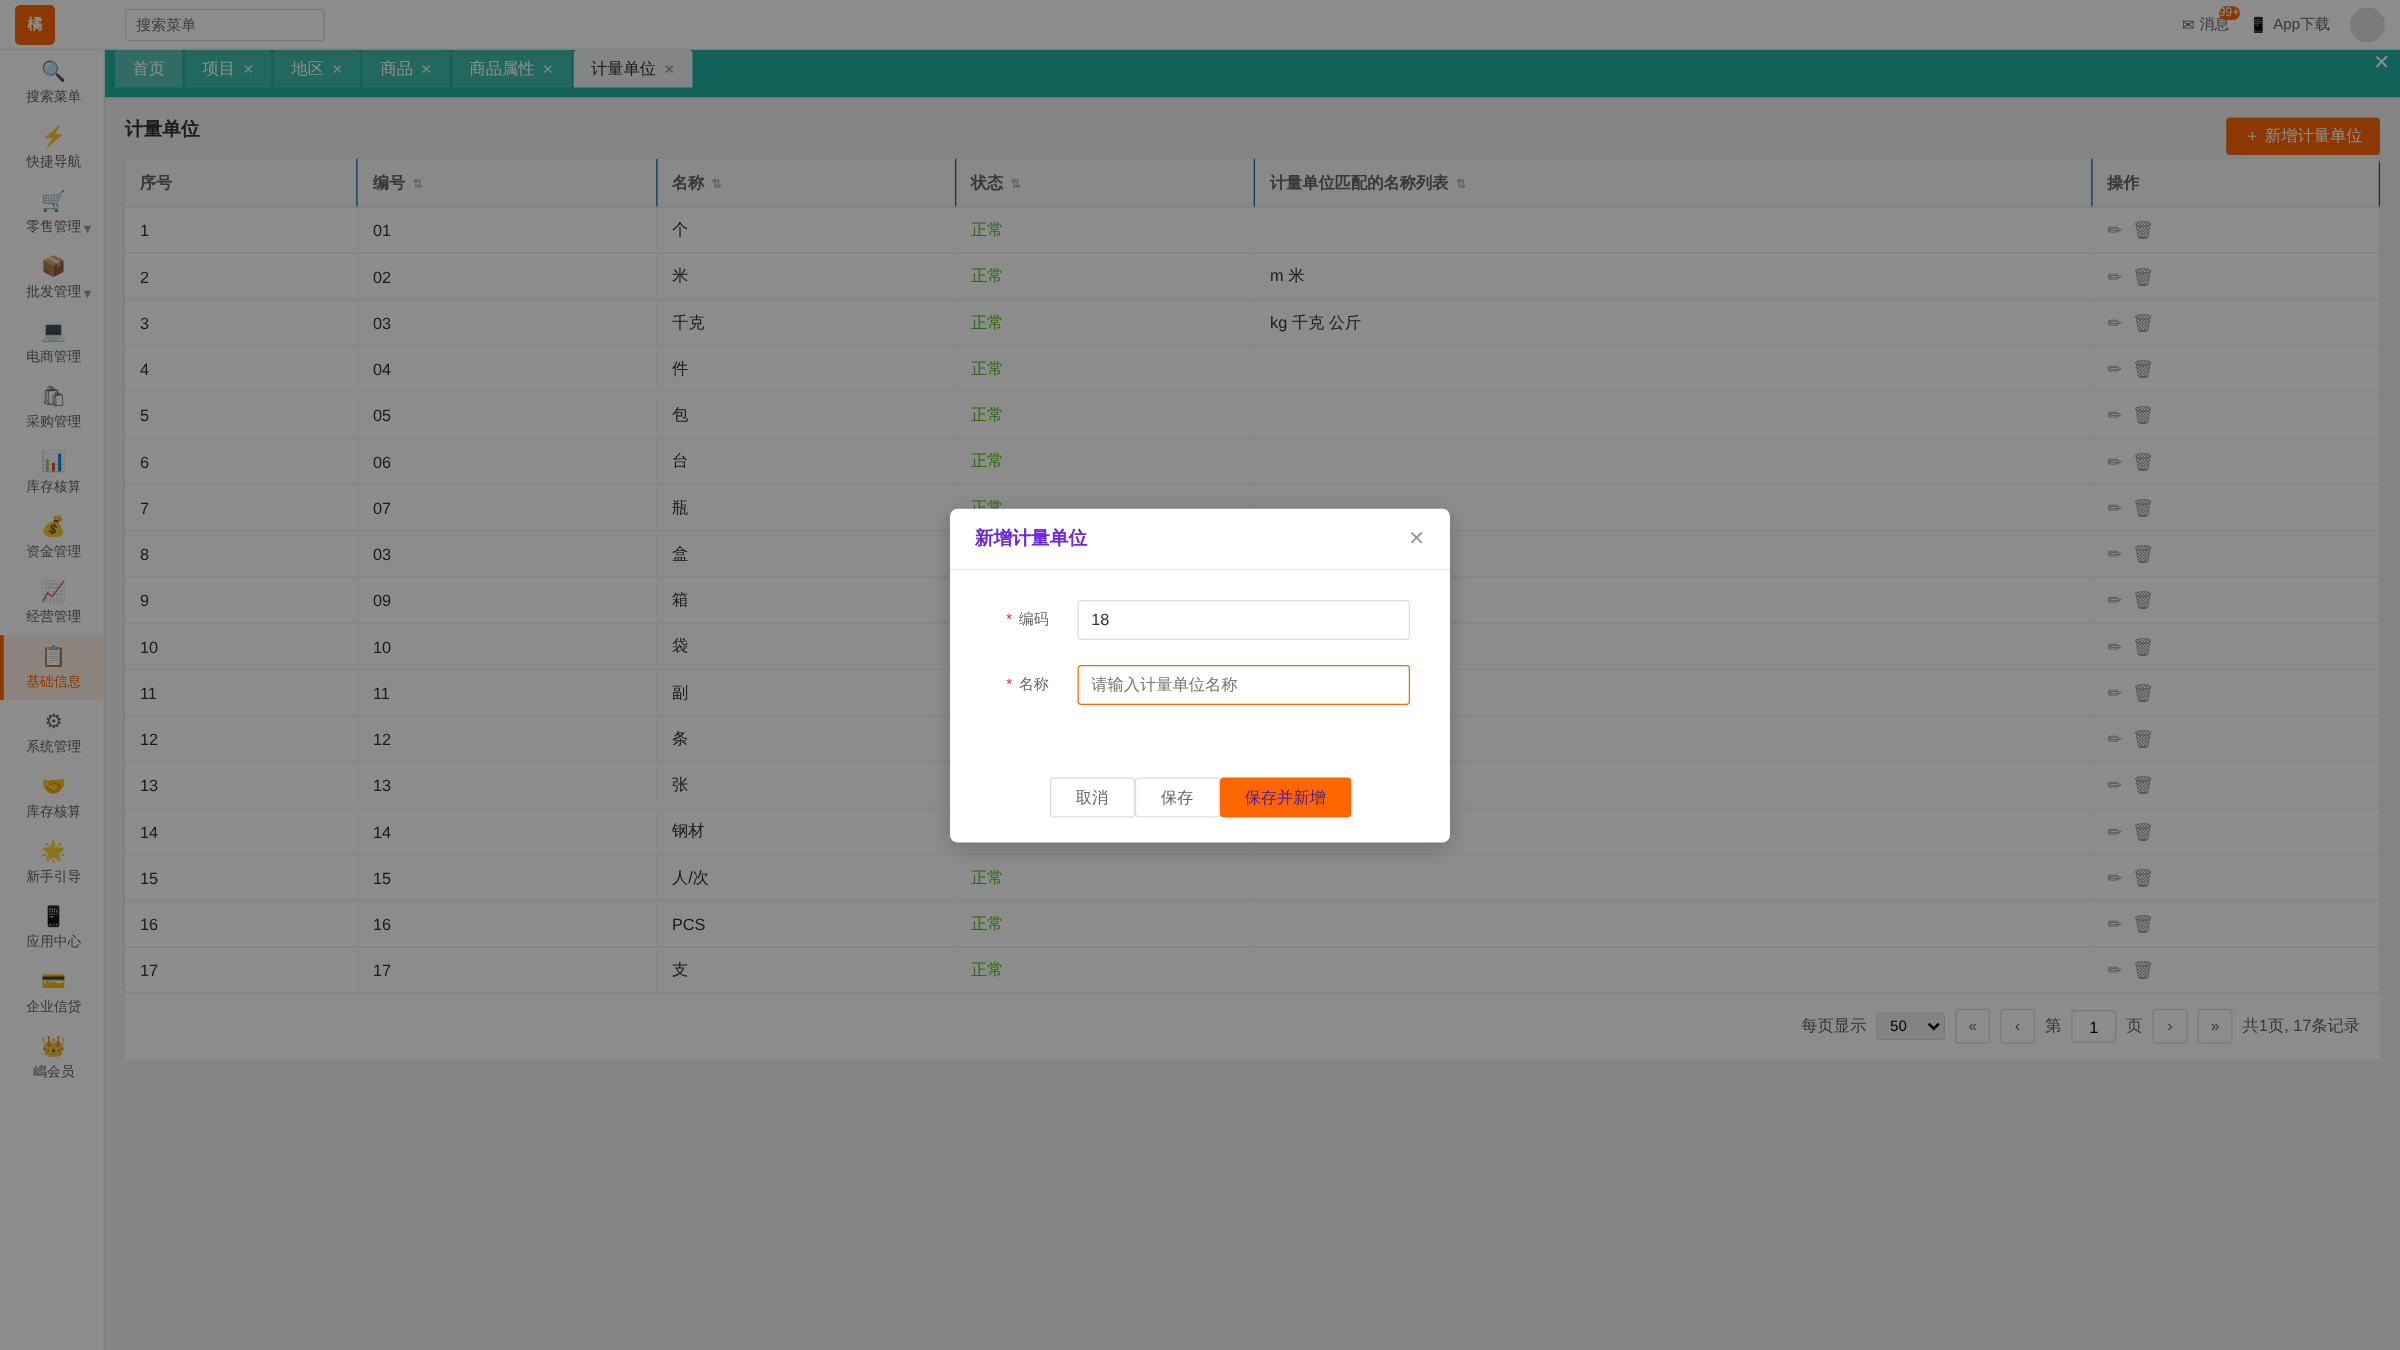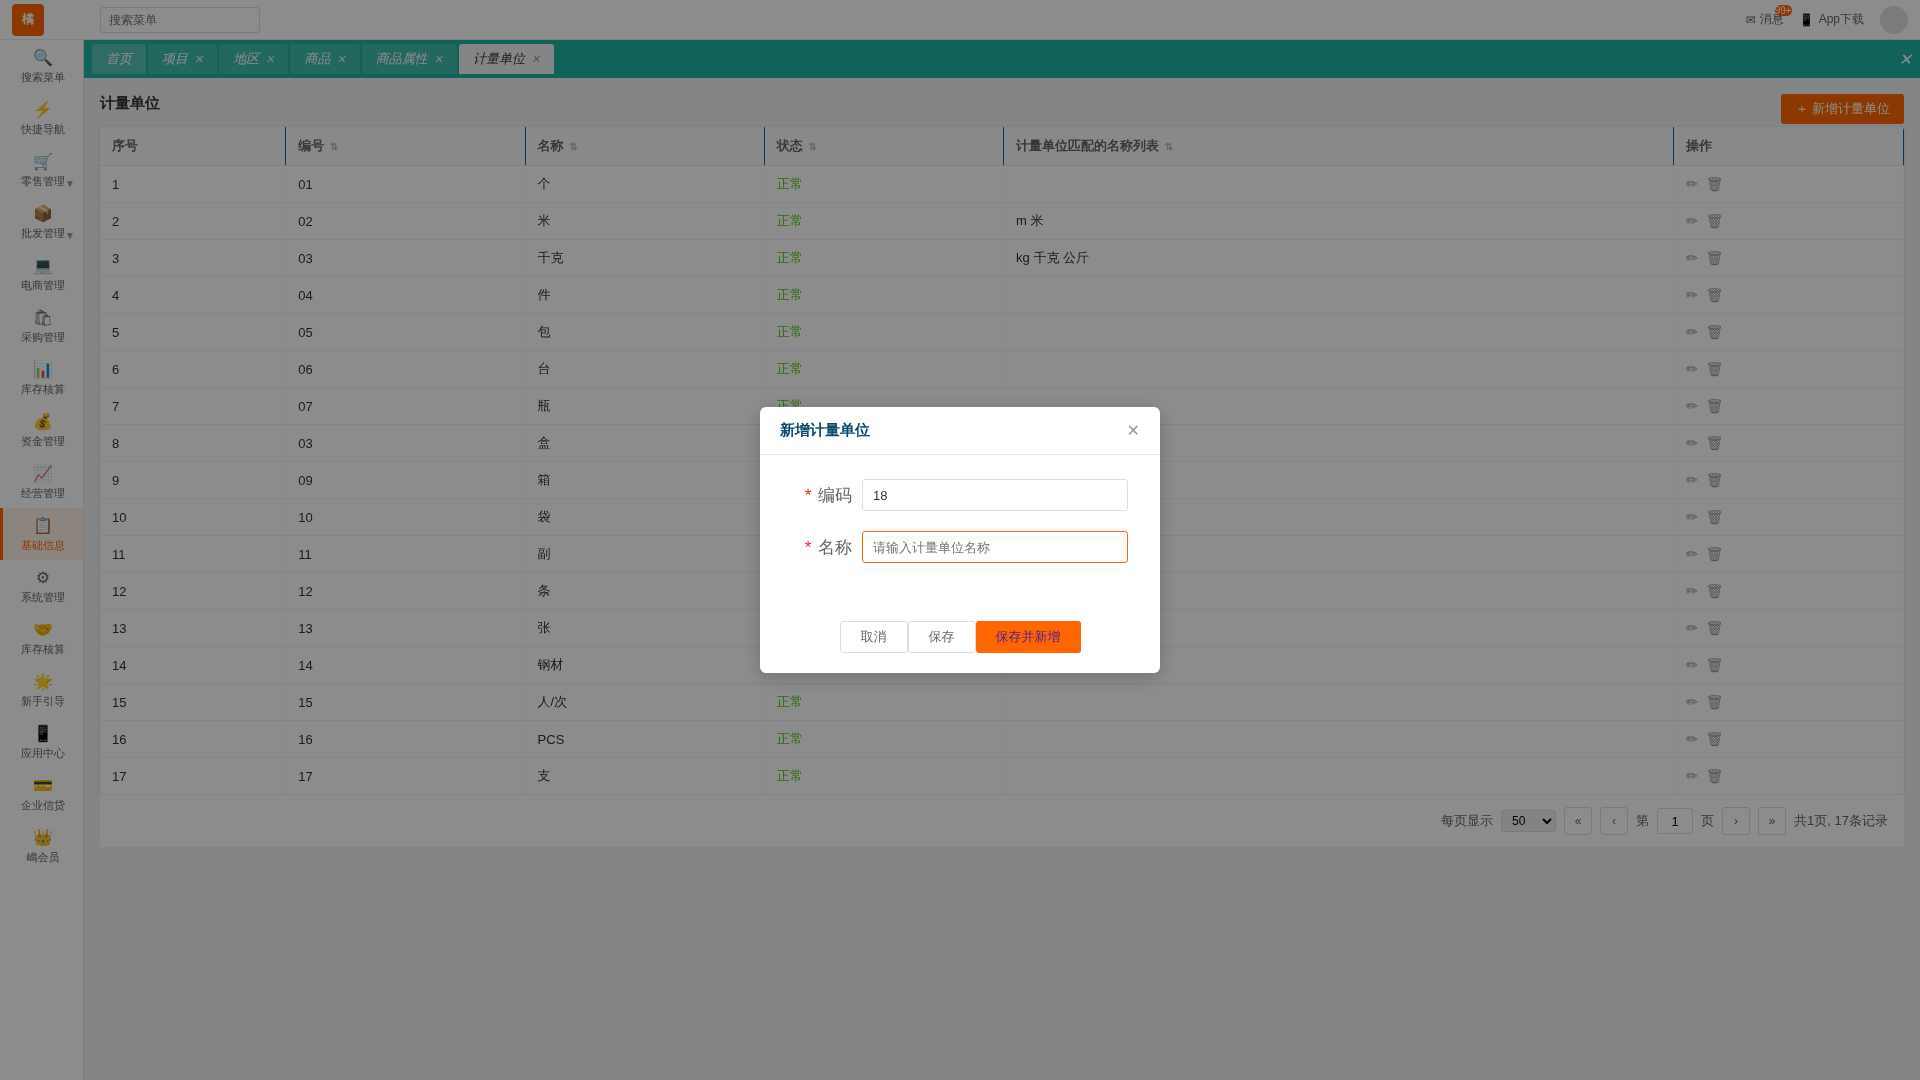--- a/index.html
+++ b/index.html
@@ -25,21 +25,21 @@
     .sidebar-item { height: 52px; display: flex; flex-direction: column; align-items: center; justify-content: center; gap: 3px; cursor: pointer; font-size: 11px; color: #666; border-left: 3px solid transparent; }
     .sidebar-item.active { background: #fff3e8; color: #f60; border-left: 3px solid #f60; }
     .sidebar-item-icon { font-size: 16px; }
     .sidebar-item-with-arrow { display: flex; align-items: flex-end; justify-content: center; width: 100%; position: relative; }
     .sidebar-arrow { font-size: 10px; position: absolute; right: 8px; color: #999; }
 
     
     .content-area { flex: 1; display: flex; flex-direction: column; overflow: hidden; }
 
     
-    .tabs-bar { height: 38px; background: #20b2a0; display: flex; align-items: center; padding: 0 8px; gap: 2px; flex-shrink: 0; font-style: italic; }
+    .tabs-bar { height: 38px; background: #20b2a0; display: flex; align-items: flex-start; padding: 0 8px; gap: 2px; flex-shrink: 0; }
     .tab { height: 30px; padding: 0 14px; border-radius: 3px 3px 0 0; display: flex; align-items: center; gap: 6px; font-size: 13px; color: #fff; cursor: pointer; white-space: nowrap; }
     .tab.home { background: rgba(255,255,255,0.25); }
     .tab.active { background: #f0f2f5; color: #333; }
     .tab:not(.home):not(.active) { background: rgba(255,255,255,0.15); }
     .tab-close { font-size: 11px; color: rgba(255,255,255,0.8); cursor: pointer; }
     .tab.active .tab-close { color: #999; }
     .tabs-close-all { margin-left: auto; color: #fff; cursor: pointer; font-size: 16px; }
 
     
     .page-content { flex: 1; padding: 16px; overflow: auto; position: relative; background: #f0f2f5; }
@@ -62,25 +62,25 @@
     
     .pagination { display: flex; align-items: center; gap: 8px; justify-content: flex-end; padding: 12px 16px; background: #fff; border-top: 1px solid #f0f0f0; font-size: 13px; color: #666; }
     .page-size-select { border: 1px solid #ddd; border-radius: 3px; padding: 2px 6px; font-size: 12px; }
     .page-btn { width: 28px; height: 28px; border: 1px solid #ddd; border-radius: 3px; background: #fff; cursor: pointer; display: flex; align-items: center; justify-content: center; font-size: 12px; color: #666; }
     .page-input { width: 36px; height: 26px; border: 1px solid #ddd; border-radius: 3px; text-align: center; font-size: 13px; }
 
     
     .modal-overlay { position: fixed; inset: 0; background: rgba(0,0,0,0.45); z-index: 1000; display: flex; align-items: center; justify-content: center; }
     .modal { background: #fff; border-radius: 6px; box-shadow: 0 4px 20px rgba(0,0,0,0.2); width: 400px; overflow: hidden; }
     .modal-header { display: flex; align-items: center; justify-content: space-between; padding: 14px 20px; border-bottom: 1px solid #e8e8e8; }
-    .modal-title { font-size: 15px; font-weight: 600; color: #0c4a6e; }
+    .modal-title { font-size: 15px; font-weight: 600; color: #6d28d9; }
     .modal-close { cursor: pointer; color: #999; font-size: 16px; background: none; border: none; }
     .modal-body { padding: 24px 32px; }
     .form-item { display: flex; align-items: center; margin-bottom: 20px; }
-    .form-label { font-size: 17px; color: #666; width: 60px; text-align: right; margin-right: 10px; flex-shrink: 0; }
+    .form-label { font-size: 12px; color: #666; width: 60px; text-align: center; margin-right: 10px; flex-shrink: 0; }
     .form-label .required { color: #f5222d; margin-right: 2px; }
     .form-input { flex: 1; height: 32px; border: 1px solid #ddd; border-radius: 3px; padding: 0 10px; font-size: 13px; color: #333; outline: none; }
     .form-input.name-input { border-color: #f60; }
     .modal-footer { display: flex; align-items: center; justify-content: center; padding: 14px 20px 20px; }
     .btn-cancel { height: 32px; padding: 0 20px; border: 1px solid #ddd; border-radius: 3px; background: #fff; color: #666; font-size: 13px; cursor: pointer; }
     .btn-save { height: 32px; padding: 0 20px; border: 1px solid #ddd; border-radius: 3px; background: #fff; color: #666; font-size: 13px; cursor: pointer; }
     .btn-save-new { height: 32px; padding: 0 20px; border: none; border-radius: 3px; background: #f60; color: #4c1d95; font-size: 13px; cursor: pointer; }
   </style>
 </head>
 <body>

